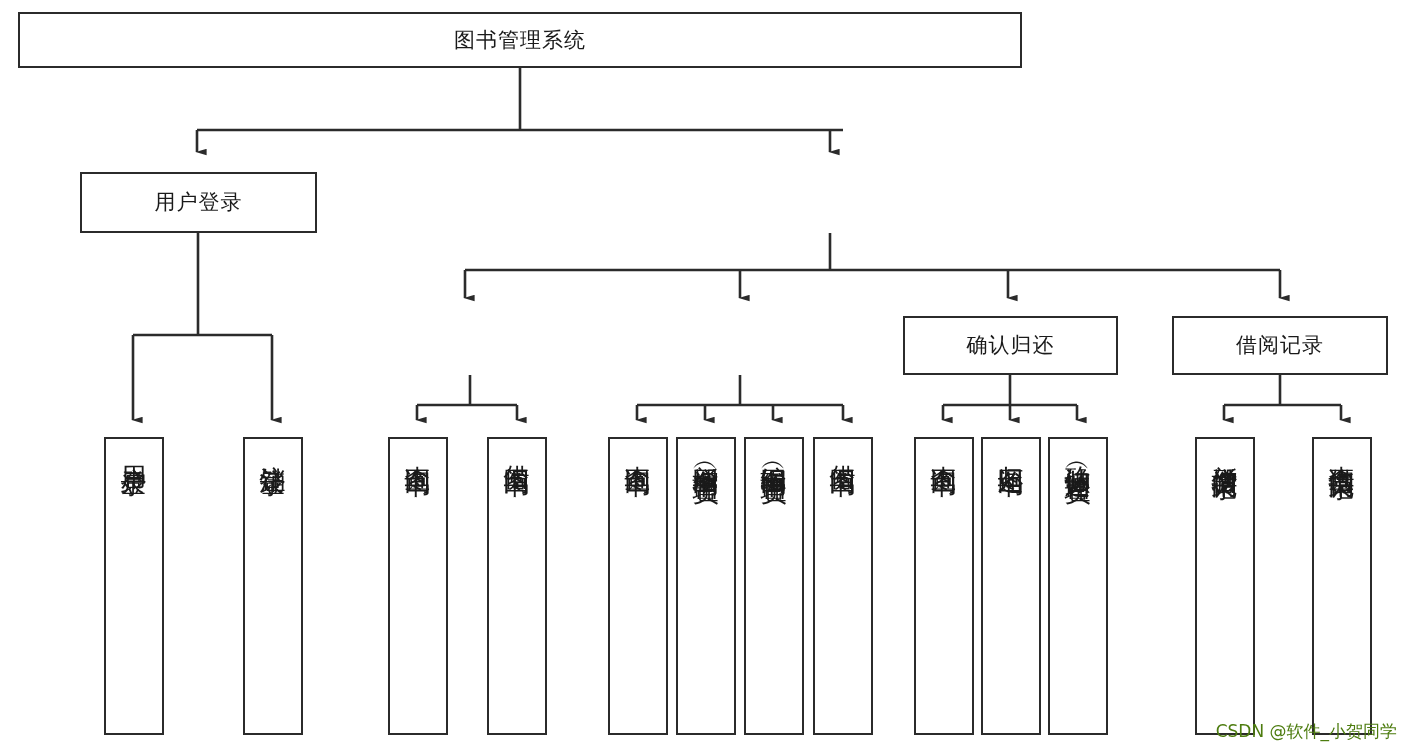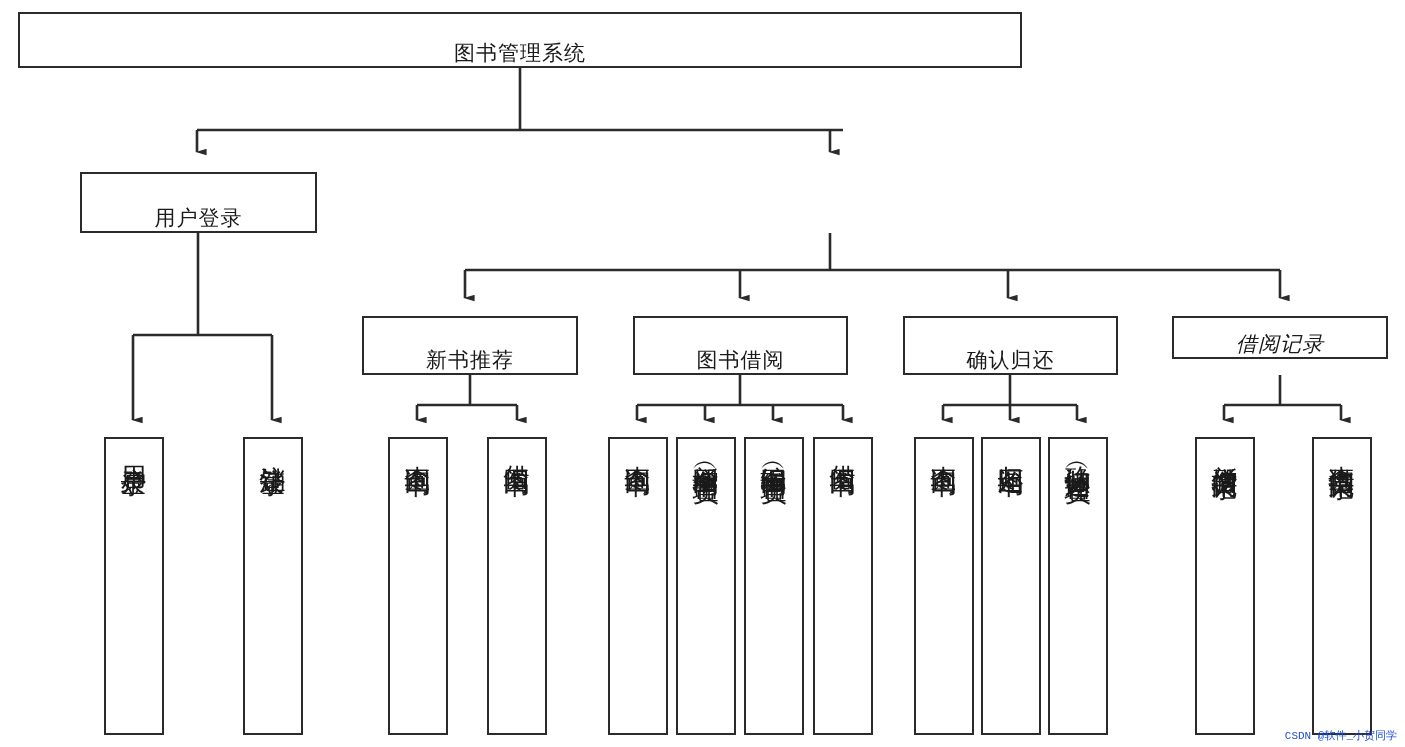--- a/index.html
+++ b/index.html
@@ -25,21 +25,21 @@
     width: 1405px;
     height: 747px;
     pointer-events: none;
   }
   .node {
     position: absolute;
     box-sizing: border-box;
     background: #ffffff;
     border: 2px solid #2b2b2b;
     display: flex;
-    align-items: flex-end;
+    align-items: center;
     justify-content: center;
     color: #1a1a1a;
     z-index: 3;
   }
   .node .label {
     display: block;
     text-align: center;
     line-height: 1.25;
     white-space: nowrap;
   }
@@ -59,26 +59,25 @@
     text-orientation: upright;
     font-size: 26px;
     line-height: 1.0;
     letter-spacing: 2px;
     white-space: nowrap;
   }
   #watermark {
     position: absolute;
     right: 8px;
     bottom: 4px;
-    font-size: 11px;
-    color: #1d4ed8;
+    font-size: 17px;
+    color: #4d7c0f;
     z-index: 5;
     user-select: none;
     white-space: nowrap;
-    font-family: Liberation Mono, monospace;
   }
 </style>
 </head>
 <body>
 
 <div id="diagram-root">
 
   <svg id="edges-svg" viewBox="0 0 1405 747">
     <defs>
       <marker id="arrow" markerWidth="10" markerHeight="12" refX="3.2" refY="9.6" orient="auto" markerUnits="userSpaceOnUse">
@@ -130,30 +129,24 @@
   </svg>
 
   <div class="node horiz" style="left:18px; top:12px; width:1004px; height:56px;">
     <span class="label">图书管理系统</span>
   </div>
 
   <div class="node horiz" style="left:80px; top:172px; width:237px; height:61px;">
     <span class="label">用户登录</span>
   </div>
 
-  <div class="node horiz" style="left:362px; top:316px; width:216px; height:59px;">
-    <span class="label">新书推荐</span>
-  </div>
-  <div class="node horiz" style="left:633px; top:316px; width:215px; height:59px;">
-    <span class="label">图书借阅</span>
-  </div>
   <div class="node horiz" style="left:903px; top:316px; width:215px; height:59px;">
     <span class="label">确认归还</span>
   </div>
-  <div class="node horiz" style="left:1172px; top:316px; width:216px; height:43px;font-style:italic;">
+  <div class="node horiz" style="left:1172px; top:316px; width:216px; height:59px;">
     <span class="label">借阅记录</span>
   </div>
 
   <div class="node vert" style="left:104px; top:437px; width:60px; height:298px;">
     <span class="label">用户登录</span>
   </div>
   <div class="node vert" style="left:243px; top:437px; width:60px; height:298px;">
     <span class="label">注销登录</span>
   </div>
 

